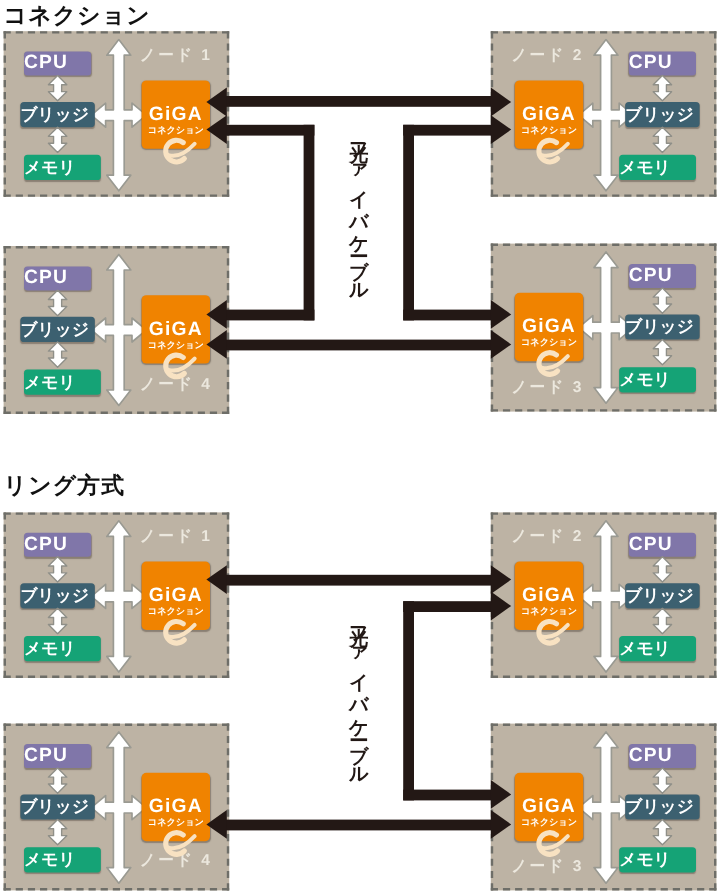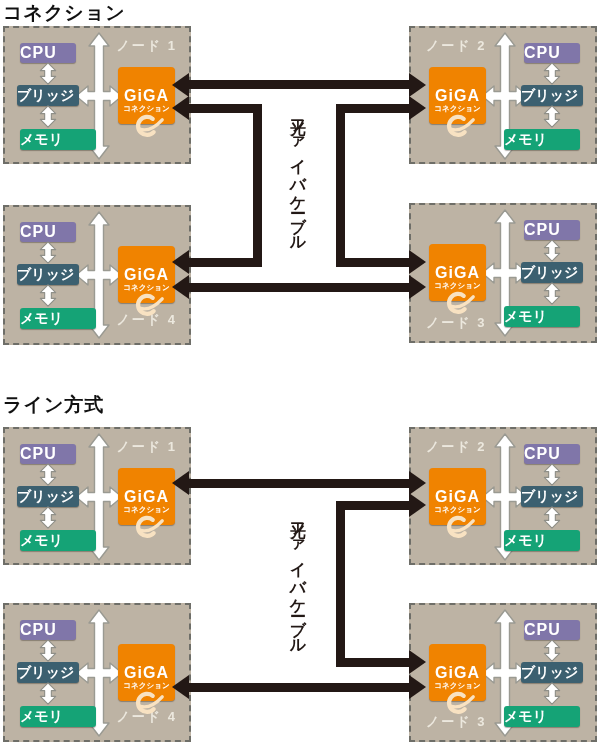--- a/index.html
+++ b/index.html
@@ -11,21 +11,21 @@
   
   .node{position:absolute;width:188px;background:#bdb3a4;border:2px dashed #6e6e68;box-sizing:border-box;}
   .nlabel{position:absolute;font-size:13px;font-weight:bold;color:#ece8de;letter-spacing:2px;white-space:nowrap;}
   .tr{top:9px;right:12px}.tl{top:9px;left:15px}.br{bottom:14px;right:12px}.bl{bottom:9px;left:15px}
   .box{position:absolute;color:#fff;font-weight:bold;border-radius:3px;
        box-shadow:0 1px 1px rgba(40,30,20,.35);}
   .cpu{width:56px;height:20px;font-size:16px;line-height:20px;background:#8076a9;letter-spacing:1px;}
   .vL .cpu{left:15px;top:15px}.vR .cpu{right:15px;top:15px}
   .bridge{width:62px;height:21px;font-size:14px;line-height:21px;background:#3c6070;}
   .vL .bridge{left:12px;top:57px}.vR .bridge{right:12px;top:57px}
-  .memory{width:76px;height:21px;font-size:14px;line-height:21px;background:#15a376;}
+  .memory{width:64px;height:21px;font-size:14px;line-height:21px;background:#15a376;}
   .vL .memory{left:15px;top:101px}.vR .memory{right:15px;top:101px}
   .sma{position:absolute;width:18px;height:23px;}
   .vL .a1{left:34px;top:34px}.vR .a1{right:34px;top:34px}
   .vL .a2{left:34px;top:77px}.vR .a2{right:34px;top:77px}
   .cross{position:absolute;left:68px;top:4px;width:52px;height:128px;}
   .giga{position:absolute;top:39px;width:57px;height:57px;background:#f08300;border-radius:4px;
         text-align:center;box-shadow:0 1px 1px rgba(40,30,20,.35);}
   .vL .giga{left:113px}.vR .giga{left:18px}
   .g1{font-size:16px;font-weight:bold;color:#fff;line-height:17px;margin-top:20px;letter-spacing:1px;}
   .g2{font-size:8px;font-weight:bold;color:#fff;line-height:9px;white-space:nowrap;transform:scale(.95);}
@@ -54,21 +54,21 @@
     <g id="sym-giga-logo">
       <path d="M26 6 A 9.5 9.5 0 1 0 27 20" fill="none" stroke="#f8e2c2" stroke-width="4.5" stroke-linecap="round"></path>
       <path d="M13 17 Q 24 20 36 7" fill="none" stroke="#f8e2c2" stroke-width="3.5" stroke-linecap="round"></path>
     </g>
   </defs>
 </svg>
 
 <div id="stage">
 
   <div class="stitle" style="left:3px;top:0px">コネクション</div>
-  <div class="stitle" style="left:3px;top:392px">ライン方式</div>
+  <div class="stitle" style="left:3px;top:392px">リング方式</div>
 
   <div class="node vL" style="left:3px;top:26px;height:138px">
     <div class="nlabel tr">ノード 1</div>
     <svg class="cross" viewBox="0 0 52 128">
         <use href="#sym-cross-arrow"></use>
       </svg>
     <div class="box cpu">CPU</div>
     <svg class="sma a1" viewBox="0 0 18 24">
         <use href="#sym-small-arrow"></use>
       </svg>

